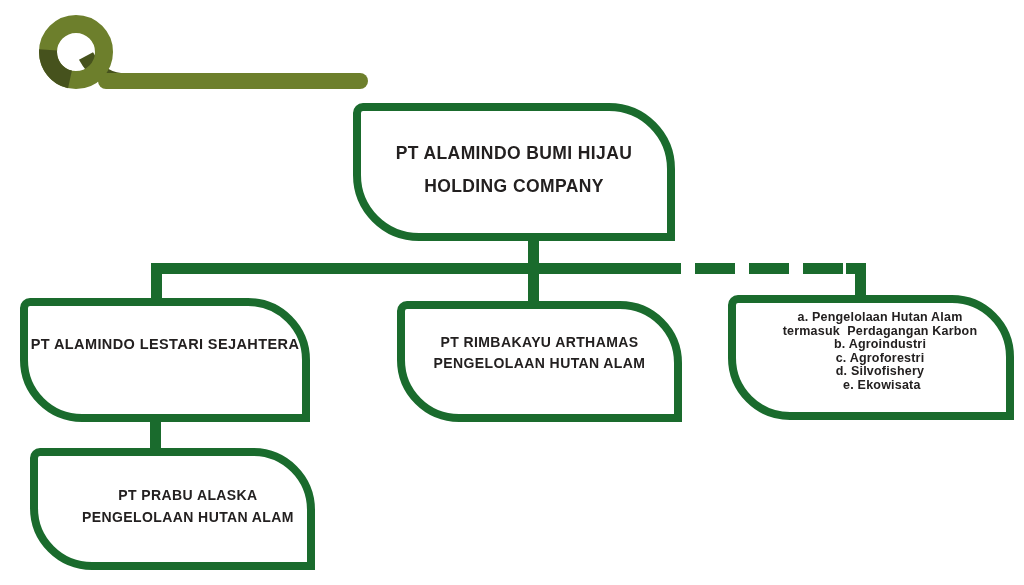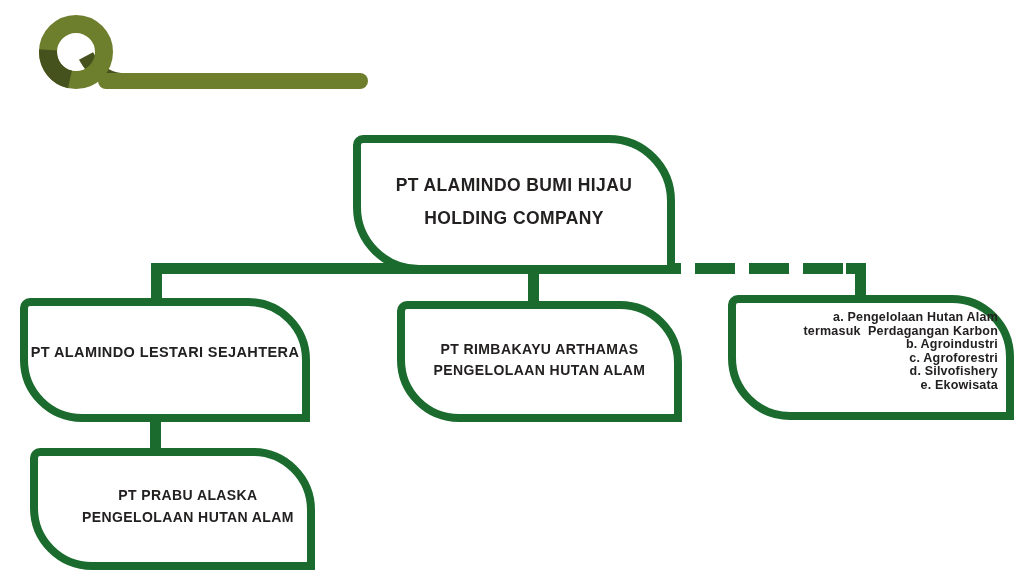--- a/index.html
+++ b/index.html
@@ -17,28 +17,28 @@
     letter-spacing:0px; white-space:nowrap;
   }
   
   .node {
     position:absolute; box-sizing:border-box; z-index:2;
     background:#fff; border:8px solid var(--green);
     border-radius:10px 62px 0 62px;
     color:var(--text); font-weight:bold;
   }
   .node .line { text-align:center; letter-spacing:.4px; }
-  .node-holding { left:353px; top:103px; width:322px; height:138px; border-radius:10px 66px 0 66px; padding-top:26px;margin-top:32px; }
+  .node-holding { left:353px; top:103px; width:322px; height:138px; border-radius:10px 66px 0 66px; padding-top:26px; }
   .node-holding .line { font-size:17.5px; line-height:33px; }
-  .node-lestari { left:20px;  top:298px; width:290px; height:124px; padding-top:36px; }
+  .node-lestari { left:20px;  top:298px; width:290px; height:124px; padding-top:28px; }
   .node-lestari .line { font-size:14.5px; line-height:20px; }
-  .node-rimbakayu { left:397px; top:301px; width:285px; height:121px; padding-top:30px; }
+  .node-rimbakayu { left:397px; top:301px; width:285px; height:121px; padding-top:23px; }
   .node-rimbakayu .line { font-size:14px; line-height:21px; }
   .node-business { left:728px; top:295px; width:286px; height:125px; padding:8px 8px 0 26px; }
-  .node-business .line { text-align:right; font-size:12.5px; line-height:13.6px; letter-spacing:.2px; white-space:pre; }
+  .node-business .line { text-align:center; font-size:12.5px; line-height:13.6px; letter-spacing:.2px; white-space:pre; }
   .node-prabu { left:30px; top:448px; width:285px; height:122px; padding-top:28px; }
   .node-prabu .line { font-size:14px; line-height:22px;padding-left:31px; }
   
   .connector { position:absolute; background:var(--green); z-index:1; }
   .c-dashed {
     background:repeating-linear-gradient(90deg, var(--green) 0 40px, transparent 40px 54px);
   }
   .c-v-top   { left:528px; top:234px; width:11px; height:34px; }
   .c-h-main  { left:151px; top:263px; width:530px; height:11px; }
   .c-h-dash  { left:695px; top:263px; width:151px; height:11px; }

